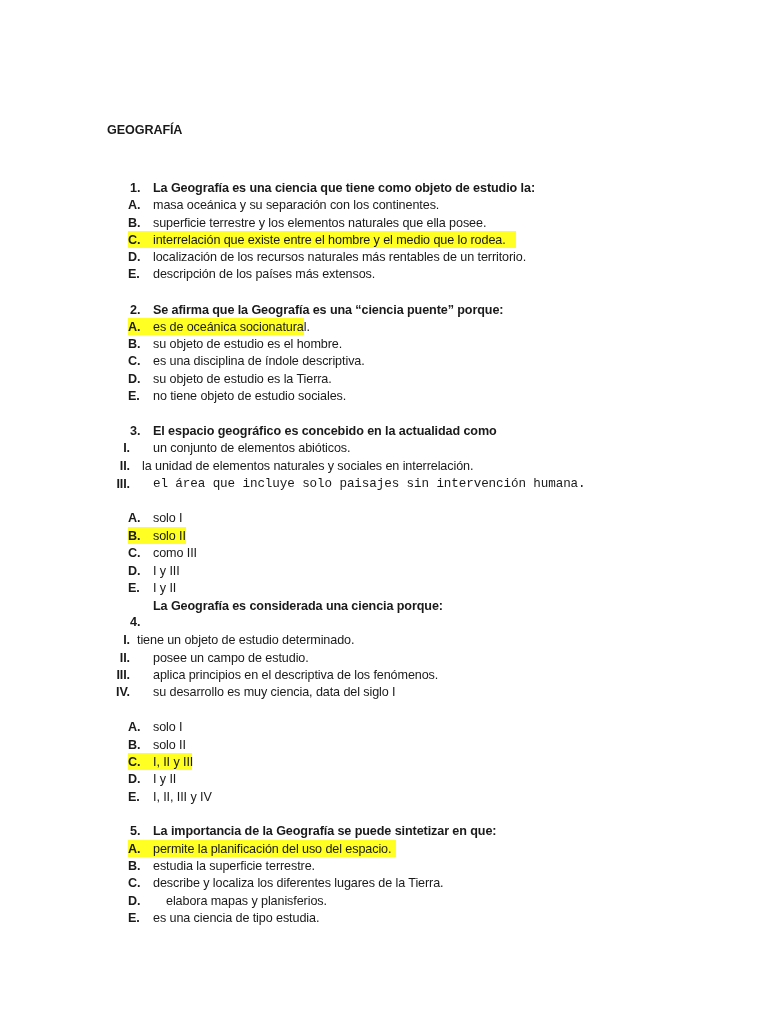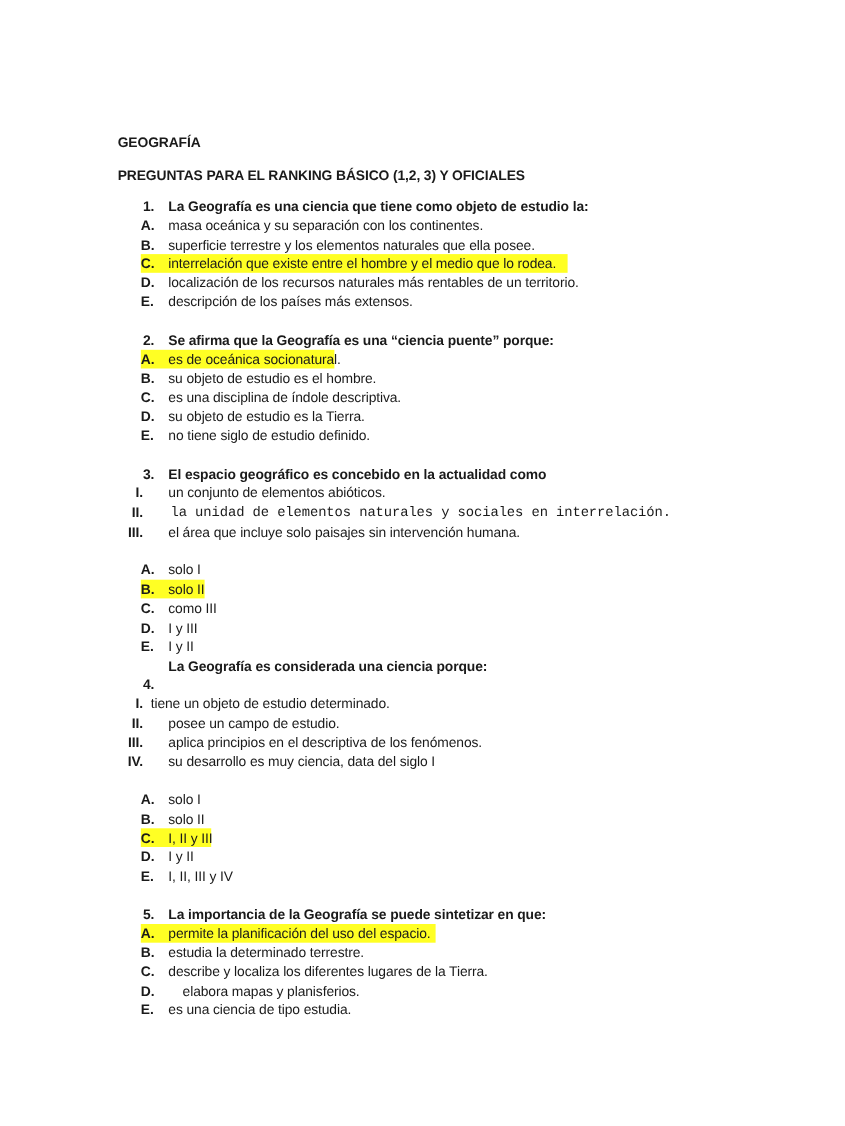--- a/index.html
+++ b/index.html
@@ -11,21 +11,20 @@
   .lbl { position:absolute; font-weight:bold; }
   .roman { position:absolute; font-weight:bold; text-align:right; width:30px; }
   .hlbox { position:absolute; left:128px; height:17px; background:#ffff24; }
 </style>
 </head>
 <body>
 
 <div class="page">
 
   <div class="line bold" style="left:107px; top:122px;">GEOGRAFÍA</div>
-  <div class="line bold" style="left:107px; top:152px;">PREGUNTAS PARA EL RANKING BÁSICO (1,2, 3) Y OFICIALES</div>
 
   <div>
     <div class="line bold" style="left:130px; top:180px;">1.</div>
     <div class="line bold" style="left:153px; top:180px;">La Geografía es una ciencia que tiene como objeto de estudio la:</div>
 
     <div class="line" style="left:128px; top:197px;">
       <span class="lbl" style="left:0;">A.</span>
       <span style="position:absolute; left:25px;">masa oceánica y su separación con los continentes.</span>
     </div>
     <div class="line" style="left:128px; top:215px;">
@@ -63,39 +62,39 @@
     <div class="line" style="left:128px; top:353px;">
       <span class="lbl" style="left:0;">C.</span>
       <span style="position:absolute; left:25px;">es una disciplina de índole descriptiva.</span>
     </div>
     <div class="line" style="left:128px; top:371px;">
       <span class="lbl" style="left:0;">D.</span>
       <span style="position:absolute; left:25px;">su objeto de estudio es la Tierra.</span>
     </div>
     <div class="line" style="left:128px; top:388px;">
       <span class="lbl" style="left:0;">E.</span>
-      <span style="position:absolute; left:25px;">no tiene siglo de estudio definido.</span>
+      <span style="position:absolute; left:25px;">no tiene objeto de estudio sociales.</span>
     </div>
   </div>
 
   <div>
     <div class="line bold" style="left:130px; top:423px;">3.</div>
     <div class="line bold" style="left:153px; top:423px;">El espacio geográfico es concebido en la actualidad como</div>
 
     <div class="line" style="left:0; top:440px; width:768px;">
       <span class="roman" style="left:100px;">I.</span>
       <span style="position:absolute; left:153px;">un conjunto de elementos abióticos.</span>
     </div>
     <div class="line" style="left:0; top:458px; width:768px;">
       <span class="roman" style="left:100px;">II.</span>
-      <span style="position:absolute; left:155px;font-family:Liberation Mono, monospace;">la unidad de elementos naturales y sociales en interrelación.</span>
+      <span style="position:absolute; left:142px;">la unidad de elementos naturales y sociales en interrelación.</span>
     </div>
     <div class="line" style="left:0; top:476px; width:768px;">
       <span class="roman" style="left:100px;">III.</span>
-      <span style="position:absolute; left:153px;">el área que incluye solo paisajes sin intervención humana.</span>
+      <span style="position:absolute; left:153px;font-family:Liberation Mono, monospace;">el área que incluye solo paisajes sin intervención humana.</span>
     </div>
 
     <div class="line" style="left:128px; top:510px;">
       <span class="lbl" style="left:0;">A.</span>
       <span style="position:absolute; left:25px;">solo I</span>
     </div>
     <div class="hlbox" style="top:527px; width:58px;"></div>
     <div class="line" style="left:128px; top:528px;">
       <span class="lbl" style="left:0;">B.</span>
       <span style="position:absolute; left:25px;">solo II</span>
@@ -162,21 +161,21 @@
     <div class="line bold" style="left:130px; top:823px;">5.</div>
     <div class="line bold" style="left:153px; top:823px;">La importancia de la Geografía se puede sintetizar en que:</div>
 
     <div class="hlbox" style="top:840px; width:268px;"></div>
     <div class="line" style="left:128px; top:841px;">
       <span class="lbl" style="left:0;">A.</span>
       <span style="position:absolute; left:25px;">permite la planificación del uso del espacio.</span>
     </div>
     <div class="line" style="left:128px; top:858px;">
       <span class="lbl" style="left:0;">B.</span>
-      <span style="position:absolute; left:25px;">estudia la determinado terrestre.</span>
+      <span style="position:absolute; left:25px;">estudia la superficie terrestre.</span>
     </div>
     <div class="line" style="left:128px; top:875px;">
       <span class="lbl" style="left:0;">C.</span>
       <span style="position:absolute; left:25px;">describe y localiza los diferentes lugares de la Tierra.</span>
     </div>
     <div class="line" style="left:128px; top:893px;">
       <span class="lbl" style="left:0;">D.</span>
       <span style="position:absolute; left:38px;">elabora mapas y planisferios.</span>
     </div>
     <div class="line" style="left:128px; top:910px;">

